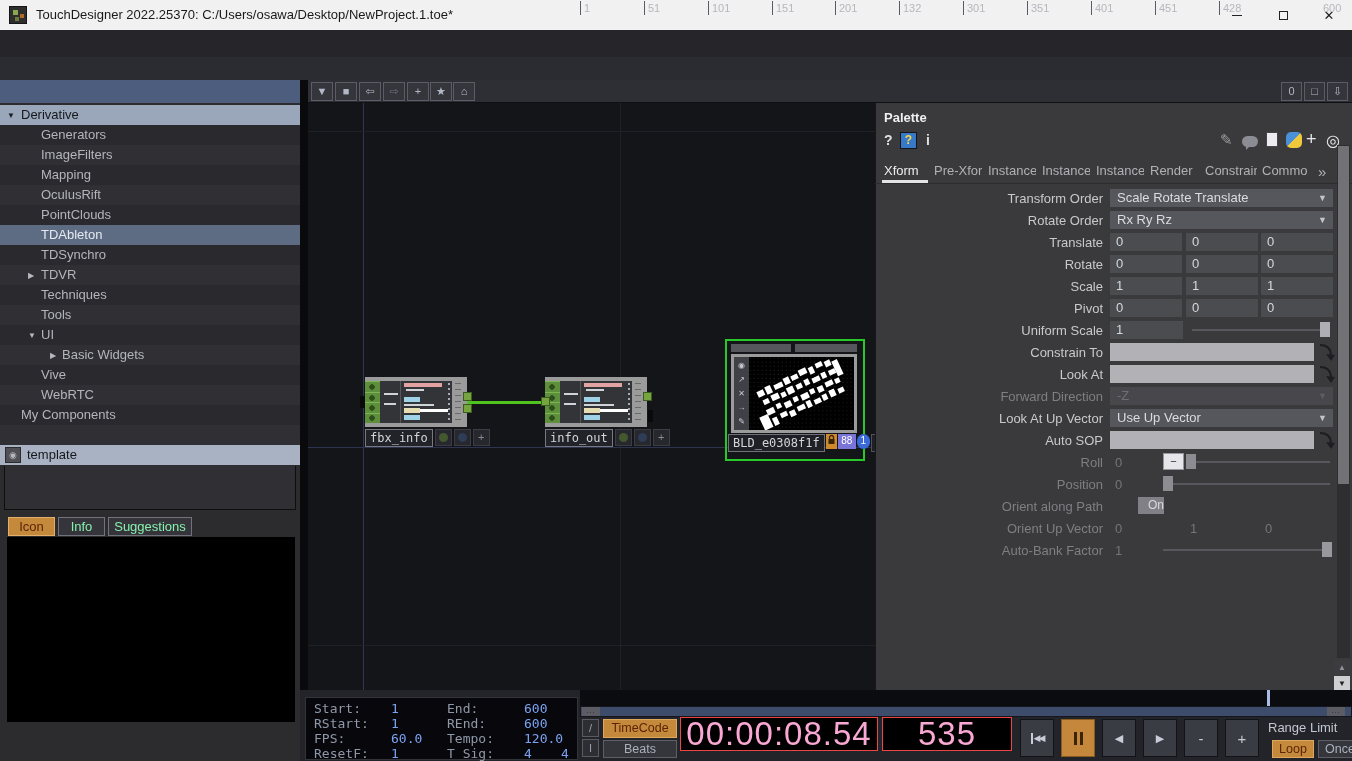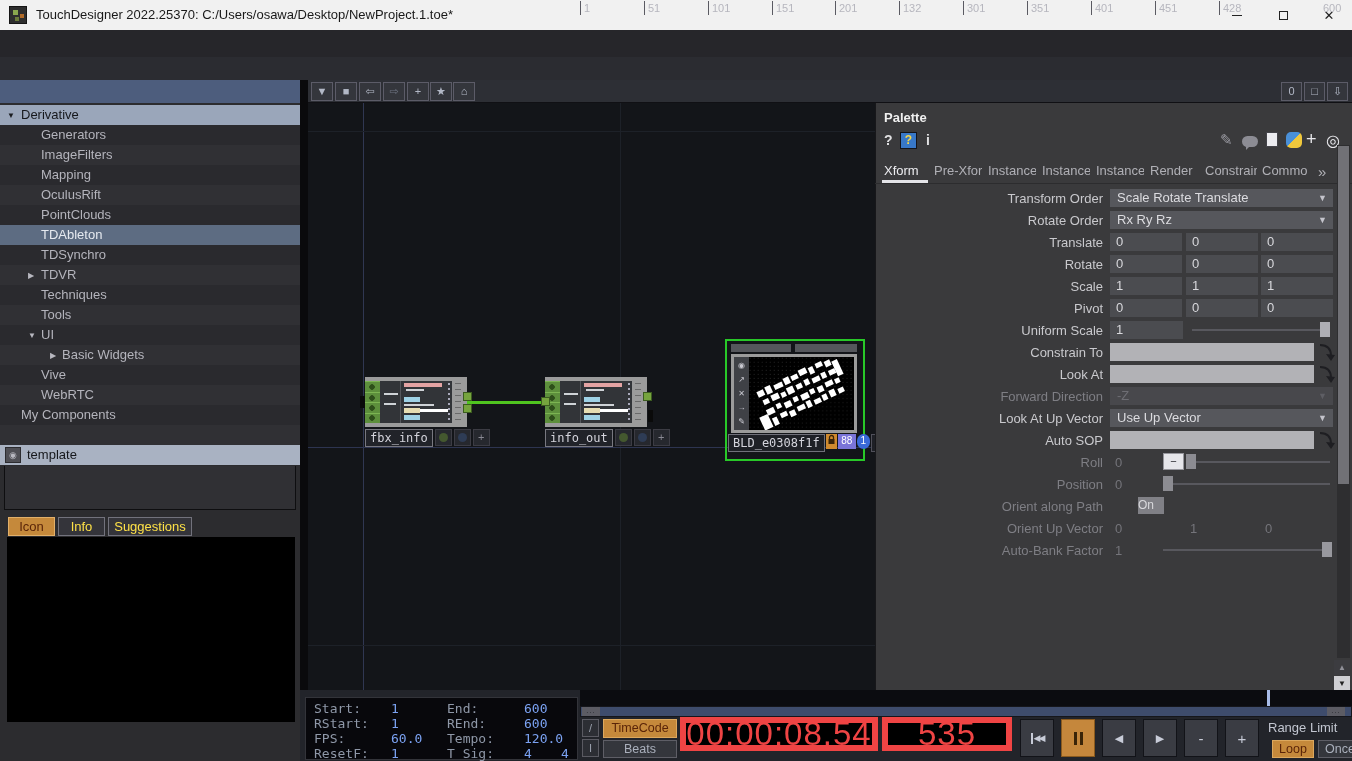--- a/index.html
+++ b/index.html
@@ -50,21 +50,21 @@
 .lvl0 .tarrow{left:7px}.lvl1 .tarrow{left:28px}.lvl2 .tarrow{left:50px}
 .trow.root{background:#9aa6ba;color:#16181c}
 .trow.root .tarrow{color:#1a1c20}
 .trow.sel{background:#5d6c82;color:#e6eaf0}
 .tmplrow{left:0;top:445px;width:300px;height:20px;background:#a9b2c2;color:#16181c;font-size:13px;line-height:20px}
 .tmplicon{position:absolute;left:5px;top:2px;width:16px;height:16px;background:#4f4f55;border:1px solid #2c2c30;color:#b8b8c0;font-size:9px;text-align:center;line-height:14px}
 .tmpllabel{position:absolute;left:27px}
 .tmplbox{left:4px;top:466px;width:292px;height:44px;background:#303034;border:1px solid #0e0e10;border-top:none}
 .paltab{top:517px;height:19px;font-size:13px;text-align:center;line-height:17px}
 .paltab.on{background:#c5893b;border:1px solid #e2b06a;color:#5a2408}
-.paltab.off{background:#34343a;border:1px solid #72727c;color:#fde047}
+.paltab.off{background:#34343a;border:1px solid #72727c;color:#86efac}
 .palpreview{left:7px;top:537px;width:288px;height:185px;background:#000}
 
 .pathbar{left:308px;top:80px;width:1044px;height:23px;background:#2d2f35;border-bottom:1px solid #101014}
 .nbtn{top:82px;width:22px;height:19px;background:#34363c;border:1px solid #5c5c68;color:#b2b8c6;font-size:11px;text-align:center;line-height:17px}
 .nbtn.dim{color:#6e7482}
 .pathtext{left:480px;top:84px;color:#b9becb;font-size:13px;white-space:nowrap}
 
 .canvas{left:308px;top:103px;width:567px;height:587px;background:#131519}
 .gridv{top:103px;width:1px;height:587px}
 .gridh{left:308px;width:567px;height:1px}
@@ -134,21 +134,21 @@
 .ruler{left:580px;top:690px;width:772px;height:16px;background:#0b0c10}
 .tick{position:absolute;top:1px;border-left:1px solid #5a5a62;padding-left:3px;color:#b6b6be;font-size:11px;line-height:14px}
 .playhead{left:1267px;top:690px;width:3px;height:16px;background:#a8bce8}
 .rangetrack{left:580px;top:706px;width:772px;height:11px;background:#15161b}
 .rangebar{left:581px;top:707px;width:770px;height:9px;background:#3e4c6c}
 .rangedots{top:707px;width:18px;height:9px;background:#5c5c64;color:#24262c;font-size:8px;text-align:center;line-height:7px;letter-spacing:1px}
 .slashbtn{left:582px;width:17px;height:18px;background:#2c2e34;border:1px solid #5a5a62;color:#9aa0ac;font-size:11px;text-align:center;line-height:16px}
 .modebtn{left:603px;width:74px;font-size:12.5px;text-align:center}
 .modebtn.on{height:19px;background:#c5893b;border:1px solid #dca85e;color:#5a2408;line-height:17px}
 .modebtn.off{height:18px;background:#34363c;border:1px solid #5e5e66;color:#aab0bc;line-height:16px}
-.lcd{top:717px;height:34px;background:#000;border:6px solid #ef4444;color:#ef4444;font-size:33px;display:flex;align-items:center;justify-content:center;letter-spacing:1px}
+.lcd{top:717px;height:34px;background:#000;border:1px solid #ef4444;color:#f9a8d4;font-size:33px;display:flex;align-items:center;justify-content:center;letter-spacing:1px}
 .transbtn{top:719px;width:34px;height:38px;background:#3a3c43;border:1px solid #121318;color:#c8ccd8;display:flex;align-items:center;justify-content:center;font-size:11px}
 .transbtn.orange{background:#c5873c;border-color:#8a5a1e}
 .pauseglyph{width:9px;height:13px;border-left:3px solid #3a2408;border-right:3px solid #3a2408}
 .skipbar{display:inline-block;width:2px;height:11px;background:#c8ccd8;margin-right:1px}
 .rangelimit{left:1268px;top:720px;color:#c2c6d0;font-size:13px;white-space:nowrap}
 .loopbtn{left:1272px;top:740px;width:42px;height:18px;background:#c5893b;border:1px solid #dca85e;color:#5a2408;font-size:12.5px;text-align:center;line-height:16px}
 .oncebtn{left:1318px;top:740px;width:44px;height:18px;background:#34363c;border:1px solid #5e5e66;color:#aab0bc;font-size:12.5px;text-align:center;line-height:16px}
 .sbarrow{width:16px;height:15px;font-size:8px;text-align:center;line-height:15px}
 </style>
 </head>
@@ -501,21 +501,21 @@
     <div class="sliderhandle" style="left:311px"></div>
   </div>
   <div class="abs prow" style="top:475px">
     <span class="plabel dis">Position</span>
     <span class="ptext" style="left:240px">0</span>
     <div class="sliderline" style="left:288px;width:167px"></div>
     <div class="sliderhandle" style="left:288px"></div>
   </div>
   <div class="abs prow" style="top:497px">
     <span class="plabel dis">Orient along Path</span>
-    <div class="abs" style="left:263px;top:0;width:26px;height:17px;background:#808086;color:#d8d8dc;font-size:12px;text-align:left;line-height:16px">On</div>
+    <div class="abs" style="left:263px;top:0;width:26px;height:17px;background:#808086;color:#d8d8dc;font-size:12px;text-align:right;line-height:16px">On</div>
   </div>
   <div class="abs prow" style="top:519px">
     <span class="plabel dis">Orient Up Vector</span>
     <span class="ptext" style="left:240px">0</span>
     <span class="ptext" style="left:315px">1</span>
     <span class="ptext" style="left:390px">0</span>
   </div>
   <div class="abs prow" style="top:541px">
     <span class="plabel dis">Auto-Bank Factor</span>
     <span class="ptext" style="left:240px">1</span>

